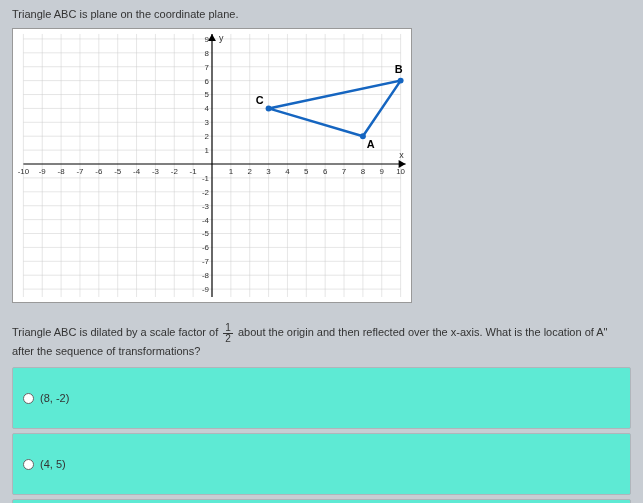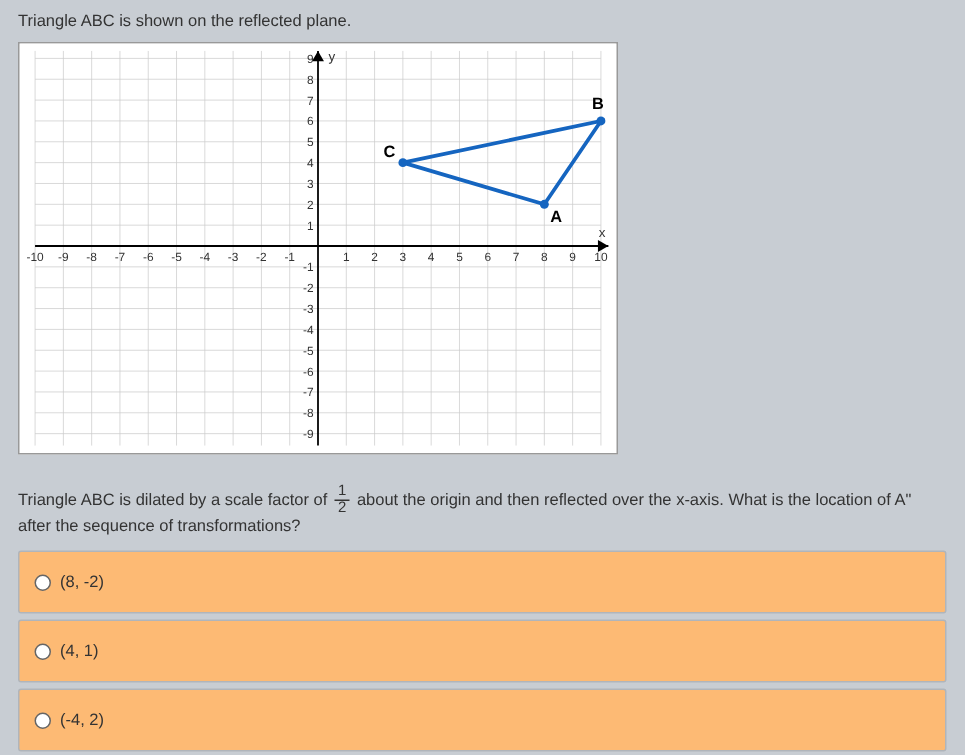--- a/index.html
+++ b/index.html
@@ -42,24 +42,24 @@
       font-size: 10px;
       line-height: 1;
       margin: 0 2px;
     }
     .fraction .num { display: block; border-bottom: 1px solid #333; padding: 0 2px; }
     .fraction .den { display: block; padding: 0 2px; }
     .options {
       margin: 0 12px;
     }
     .option {
-      background: #fdba74;
+      background: #5eead4;
       border: 1px solid #b0b5bb;
       border-radius: 2px;
-      padding: 14px 10px;
+      padding: 24px 10px;
       margin-bottom: 4px;
       display: flex;
       align-items: center;
       gap: 6px;
       cursor: pointer;
     }
     .radio {
       width: 11px;
       height: 11px;
       border: 1px solid #666;
@@ -68,21 +68,21 @@
       flex-shrink: 0;
     }
     .option-label {
       color: #333;
       font-size: 11px;
     }
   </style>
 </head>
 <body>
 
-<div class="question-text">Triangle ABC is shown on the reflected plane.</div>
+<div class="question-text">Triangle ABC is plane on the coordinate plane.</div>
 
 <div class="graph-container">
   <svg class="graph-svg" viewBox="0 0 400 275">
     <g>
       <rect x="0" y="0" width="400" height="275" fill="white"></rect>
       <g stroke="#ccc" stroke-width="0.5">
         <line x1="10" y1="5" x2="10" y2="270"></line>
           <line x1="29" y1="5" x2="29" y2="270"></line>
           <line x1="48" y1="5" x2="48" y2="270"></line>
           <line x1="67" y1="5" x2="67" y2="270"></line>
@@ -191,19 +191,19 @@
   <span>about the origin and then reflected over the x-axis. What is the location of A" after the sequence of transformations?</span>
 </div>
 
 <div class="options">
   <div class="option">
     <span class="radio"></span>
     <span class="option-label">(8, -2)</span>
   </div>
   <div class="option">
     <span class="radio"></span>
-    <span class="option-label">(4, 1)</span>
+    <span class="option-label">(4, 5)</span>
   </div>
   <div class="option">
     <span class="radio"></span>
     <span class="option-label">(-4, 2)</span>
   </div>
 </div>
 
 </body></html>

